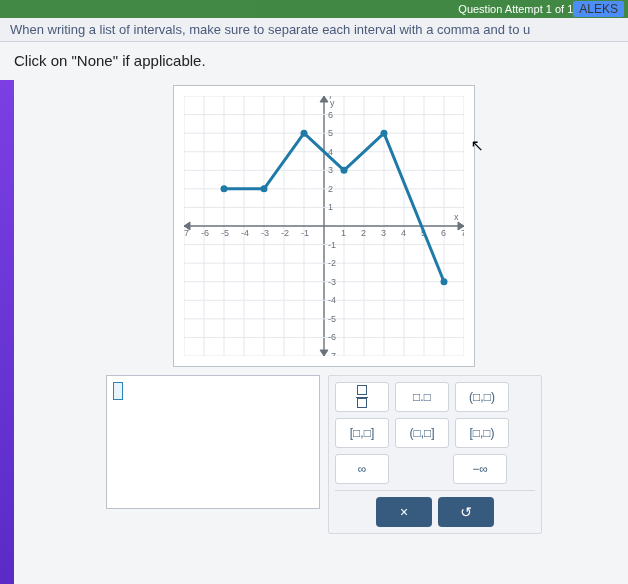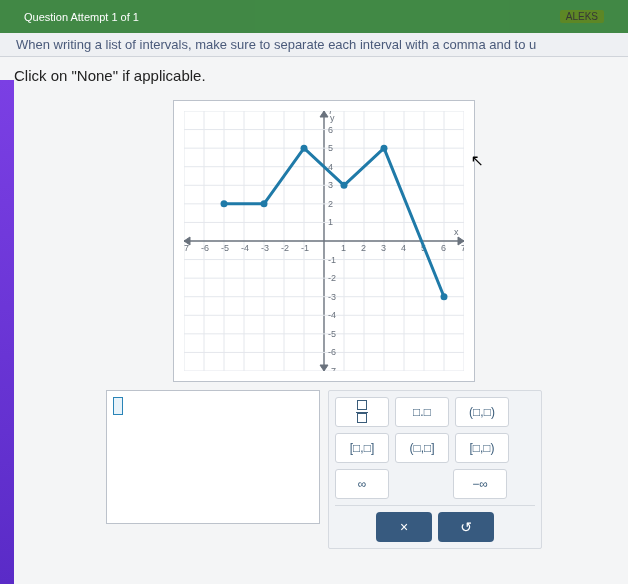--- a/index.html
+++ b/index.html
@@ -1,18 +1,18 @@
 <!DOCTYPE html>
 <html><head>
 <meta charset="utf-8">
 <style>
 body{margin:0;font-family:Arial,sans-serif;background:#f4f5f6;width:628px;height:584px;overflow:hidden;position:relative}
-.topbar{background:#2e7d32;color:#fff;height:33px;font-size:11px;padding:0 24px;display:flex;align-items:center;justify-content:space-between;opacity:.9}
-.topbar .right{background:#4d7c0f;color:#222;padding:1px 6px;border-radius:2px;font-size:10px}
-.hint{color:#4a5a7a;font-size:13px;padding:4px 16px;border-bottom:1px solid #d0d4da;background:#eef0f3}
+.topbar{background:#2e7d32;color:#fff;height:18px;font-size:11px;padding:0 4px;display:flex;align-items:center;justify-content:flex-end;opacity:.9}
+.topbar .right{background:#3b82f6;color:#222;padding:1px 6px;border-radius:2px;font-size:12px}
+.hint{color:#4a5a7a;font-size:13px;padding:4px 10px;border-bottom:1px solid #d0d4da;background:#eef0f3}
 .instr{padding:10px 14px;color:#222;font-size:15px}
 .purple{position:absolute;left:0;top:80px;bottom:0;width:14px;background:linear-gradient(180deg,#7b3fe4,#5a2bc7)}
 .content{position:relative;margin-left:20px;padding-top:6px}
 .graph-box{width:300px;height:280px;background:#fff;border:1px solid #bcc2cb;margin:0 auto 8px;position:relative}
 .answer-row{display:flex;gap:8px;justify-content:center;align-items:flex-start}
 .answer-input{width:200px;height:120px;border:1px solid #bcc2cb;background:#fff;padding:6px}
 .cursor{display:inline-block;width:8px;height:16px;border:1px solid #2a84b7;background:#e8f3fa}
 .keypad{width:200px;background:#f1f3f6;border:1px solid #d6dae0;padding:6px;border-radius:2px}
 .kp-row{display:flex;gap:6px;margin-bottom:6px;justify-content:flex-start}
 .kp-btn{min-width:52px;height:28px;background:#fff;border:1px solid #cfd4db;border-radius:3px;font-size:12px;color:#3a5c7a;display:flex;align-items:center;justify-content:center;cursor:pointer;font-family:Arial,sans-serif}

